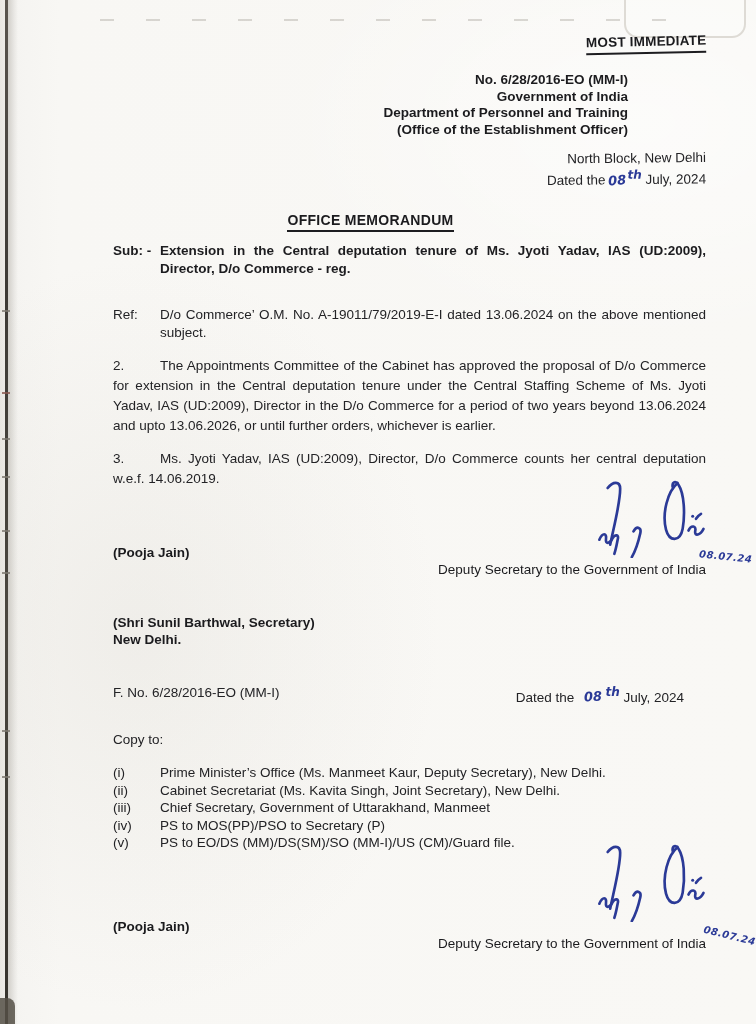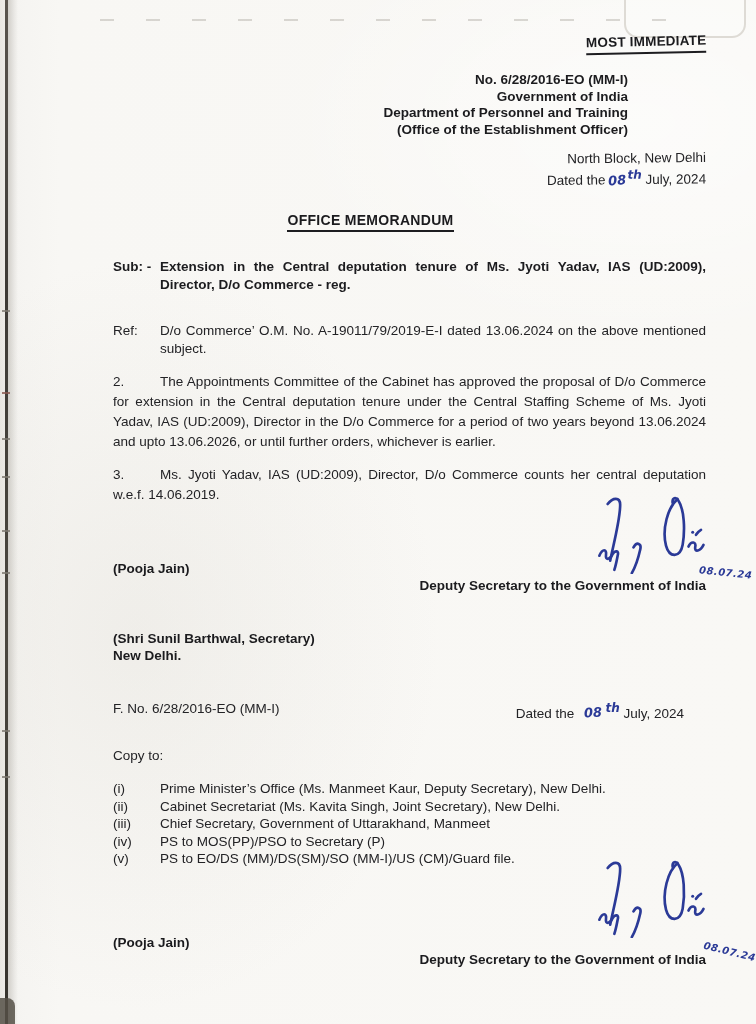--- a/index.html
+++ b/index.html
@@ -41,42 +41,42 @@
   .place-date { margin-top:14px; text-align:right; line-height:17px; transform:rotate(-.6deg); }
 
   .om-row { margin-top:20px; text-align:center; margin-right:78px; }
   .om-title { display:inline-block; font-weight:bold; font-size:14px; letter-spacing:.3px;
     border-bottom:2px solid #1d1d20; padding-bottom:1.5px; color:#1b1b1e; }
 
   .hang { display:flex; }
   .hang .label { flex:none; width:47px; }
   .hang .body { flex:1; text-align:justify; }
 
-  .subject { margin-top:26px; font-weight:bold; line-height:18px; color:#1c1c1f; }
+  .subject { margin-top:10px; font-weight:bold; line-height:18px; color:#1c1c1f; }
   .reference { margin-top:28px; line-height:18px; }
 
   .para { text-align:justify; line-height:20px; }
   .pnum { display:inline-block; width:47px; }
 
   .ink { color:#2b3a97; font-style:italic; font-family:"DejaVu Sans", sans-serif; }
   .day { display:inline-block; font-size:13px; margin:0 1px 0 3px; transform:rotate(-4deg); font-weight:bold; }
   .day-sup { font-size:12px; vertical-align:super; font-weight:bold; }
   .footer-date .day { margin:0 3px 0 10px; }
 
   .sig-block { position:relative; }
   .sig-svg { display:block; margin-left:auto; margin-right:-8px; width:126px; height:80px; }
   .sig1 .sig-svg { margin-top:-25px; }
   .sig2 .sig-svg { margin-top:-10px; }
   .sig-name-row { position:relative; text-align:left; font-weight:bold; line-height:17px; color:#1b1b1e; }
   .sig1 .sig-name-row { margin-top:-14px; }
   .sig2 .sig-name-row { margin-top:-4px; }
   .hand-date { position:absolute; font-size:10px; font-weight:bold; letter-spacing:.5px; }
   .sig1 .hand-date { right:-46px; bottom:-4px; transform:rotate(6deg); }
   .sig2 .hand-date { right:-50px; bottom:-9px; transform:rotate(14deg); }
-  .sig-desig { text-align:right; font-weight:bold; line-height:17px; color:#1b1b1e; }
+  .sig-desig { text-align:right; font-weight:normal; line-height:17px; color:#1b1b1e; }
 
   .addressee { margin-top:36px; font-weight:bold; line-height:17px; color:#1b1b1e; }
 
   .fno-row { margin-top:36px; display:flex; justify-content:space-between; line-height:17px; }
   .footer-date { margin-right:22px; }
 
   .copy-to { margin-top:26px; line-height:17px; }
   .copy-list { margin-top:16px; line-height:17.5px; }
   .copy-item { display:flex; }
   .copy-item .numeral { flex:none; width:47px; }

